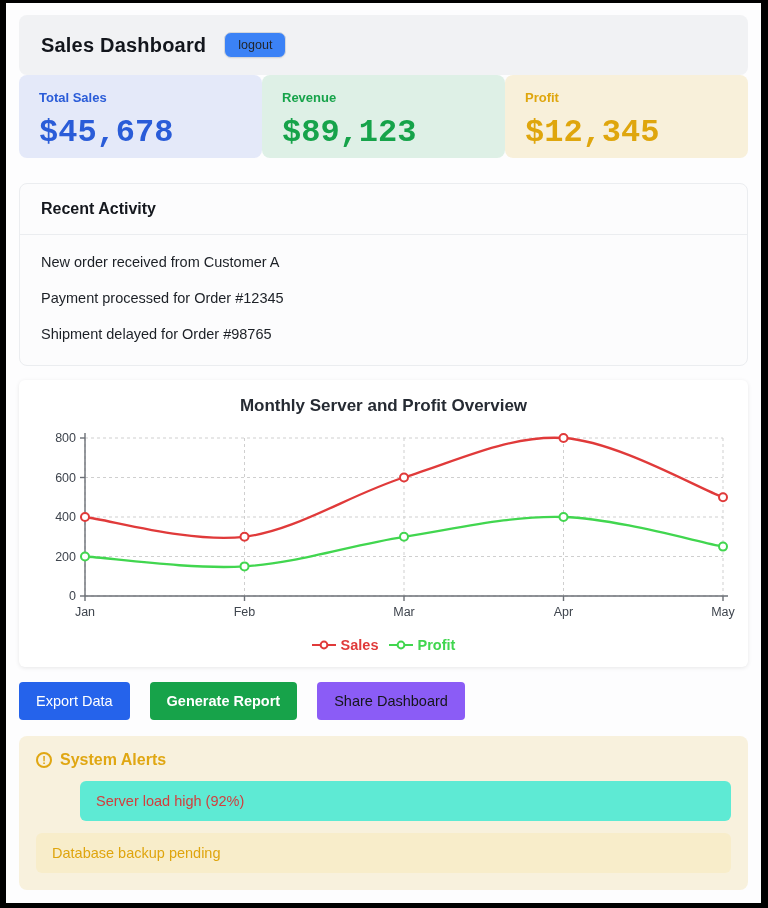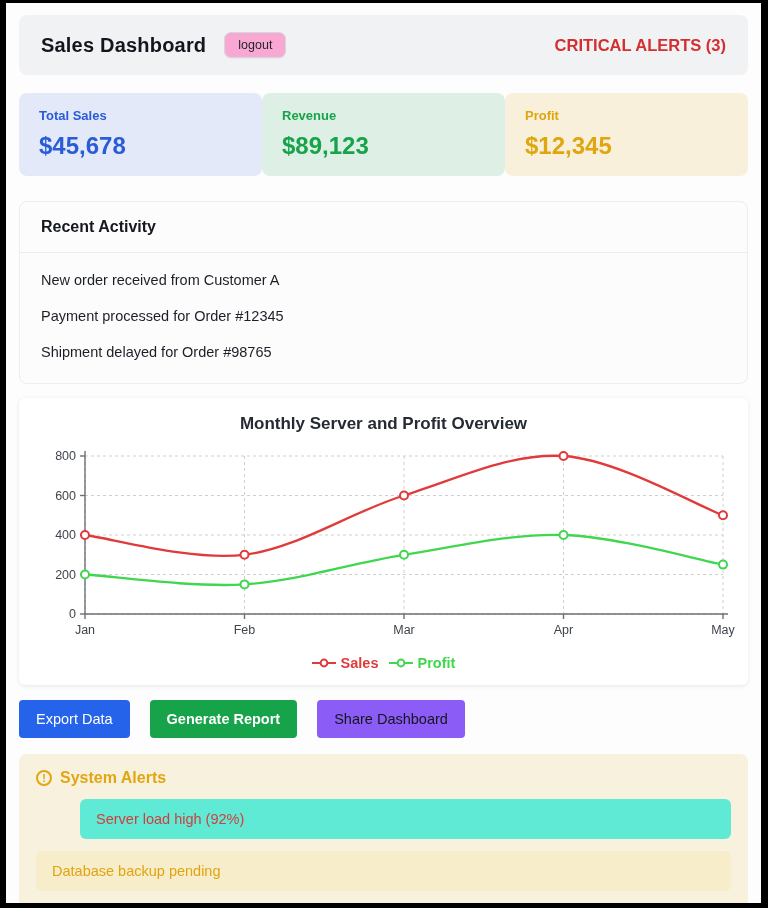--- a/index.html
+++ b/index.html
@@ -11,31 +11,31 @@
   }
   .content { padding:12px 13px 0 13px; }
 
   
   .header {
     background:#f1f2f4; border-radius:8px; padding:0 22px; height:60px;
     display:flex; align-items:center;
   }
   .header h1 { font-size:20px; font-weight:bold; color:#13161c; letter-spacing:.2px; }
   .logout-btn {
-    margin-left:18px; background:#f9a8d4; border:1px solid #d4d7db; border-radius:7px;
+    margin-left:18px; background:#3b82f6; border:1px solid #d4d7db; border-radius:7px;
     padding:5px 13px; font-size:12.5px; color:#23262b; cursor:pointer;
     font-family:inherit; box-shadow:0 1px 1px rgba(0,0,0,.04);
   }
   .critical { margin-left:auto; font-size:16.5px; font-weight:bold; color:#d32f31; }
 
   
-  .stats { display:flex; gap:0; margin-top:18px; }
+  .stats { display:flex; gap:0; margin-top:0; }
   .stat-card { flex:1; border-radius:8px; padding:15px 20px; height:83px; }
   .stat-card .label { font-size:13px; font-weight:bold; margin-bottom:9px; }
-  .stat-card .value { font-size:24px; font-weight:bold; }
+  .stat-card .value { font-size:32px; font-weight:bold;font-family:Liberation Mono, monospace; }
 
   
   .activity {
     margin-top:25px; background:#fcfcfd; border:1px solid #ebedf0; border-radius:8px;
   }
   .activity-header { padding:16px 21px; border-bottom:1px solid #ebedf0;
     font-size:16px; font-weight:bold; color:#15181e; }
   .activity-list { padding:9px 0 13px 0; }
   .activity-item { padding:10px 21px; font-size:14.5px; color:#1c2026; }
 
@@ -68,21 +68,20 @@
 </style>
 </head>
 <body>
 
 <div class="page">
   <div class="content">
 
     <div class="header">
       <h1>Sales Dashboard</h1>
       <button class="logout-btn">logout</button>
-      <span class="critical">CRITICAL ALERTS (3)</span>
     </div>
 
     <div class="stats">
       <div class="stat-card" style="background: rgb(228, 233, 249); color: rgb(42, 92, 216);">
         <div class="label">Total Sales</div>
         <div class="value">$45,678</div>
       </div>
       <div class="stat-card" style="background: rgb(222, 240, 230); color: rgb(22, 163, 74);">
         <div class="label">Revenue</div>
         <div class="value">$89,123</div>

